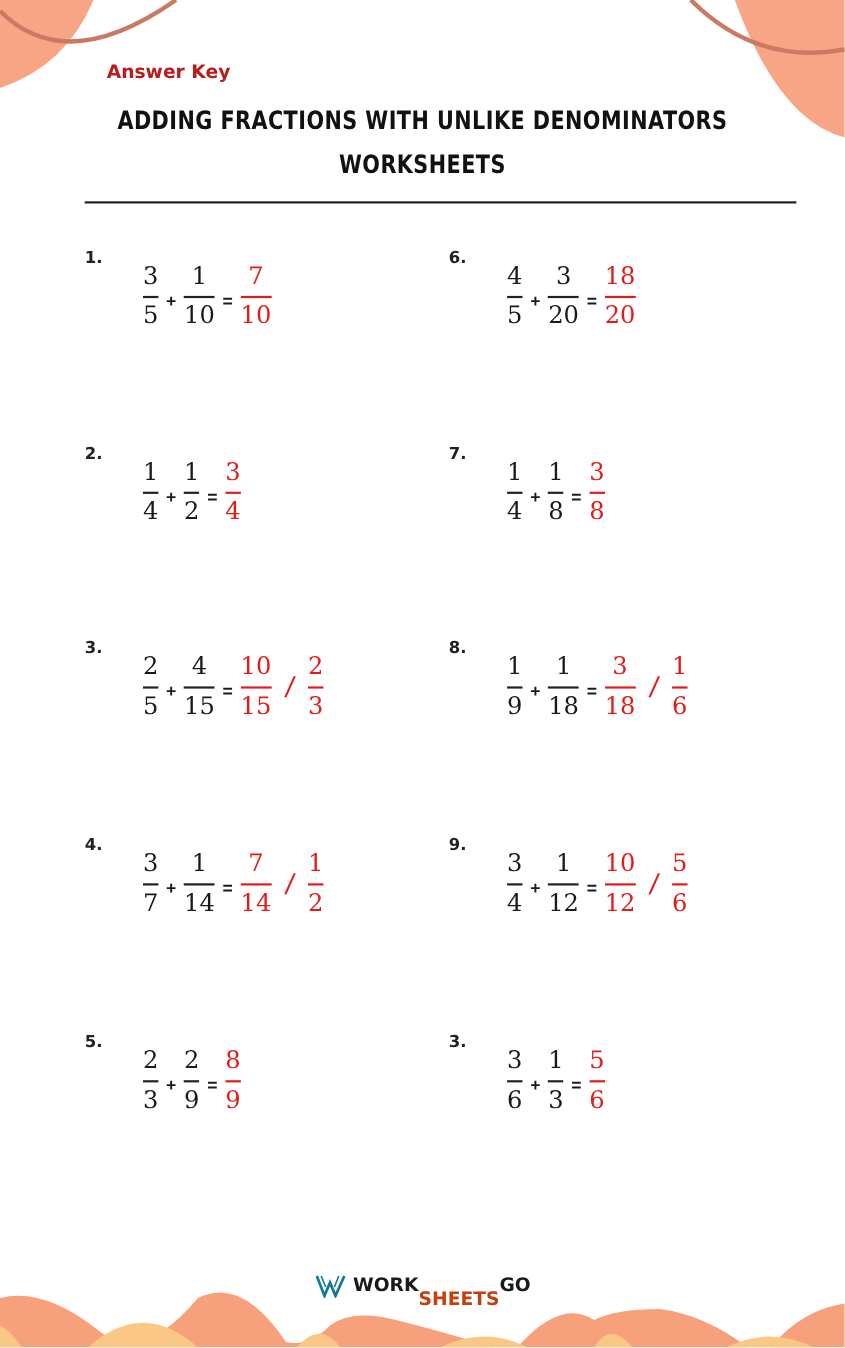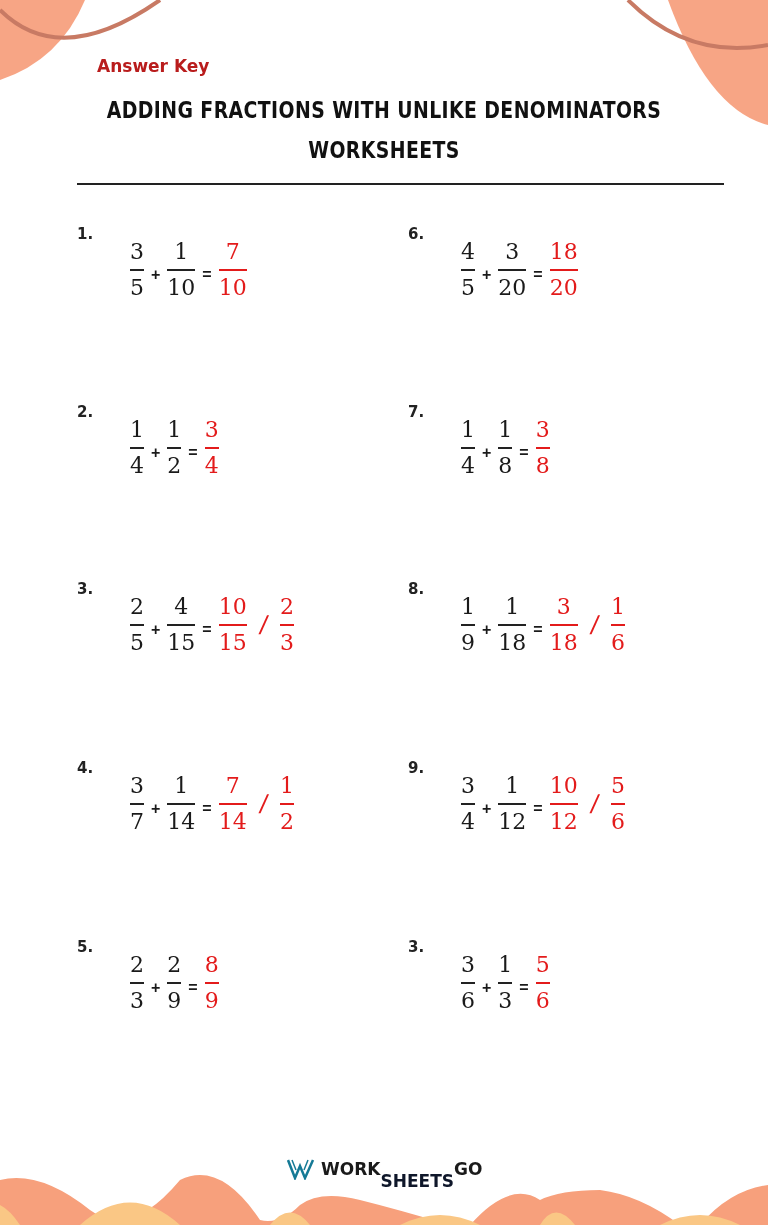--- a/index.html
+++ b/index.html
@@ -11,21 +11,21 @@
   .problem { position:absolute; height:90px; }
   .num { position:absolute; left:0; top:0; font-weight:bold; font-size:15px; font-family:"DejaVu Sans", sans-serif; color:#222; }
   .expr { position:absolute; left:50px; top:0; display:flex; align-items:center; height:90px; }
   .frac { display:inline-flex; flex-direction:column; align-items:center; font-family:"DejaVu Serif", serif; font-size:22px; line-height:26px; margin:0 3px; }
   .frac .bar { height:2px; background:#222; align-self:stretch; margin:4px 0; }
   .frac.red { color:#e31b1b; }
   .frac.red .bar { background:#e31b1b; }
   .op { font-size:16px; font-weight:bold; margin:10px 4px 0 4px; }
   .slash { color:#e31b1b; font-size:26px; margin:0 10px; transform:skewX(-10deg); }
   .logo { position:absolute; left:287px; top:1147px; display:flex; align-items:center; font-family:"DejaVu Sans", sans-serif; font-weight:bold; font-size:17px; }
-  .logo .w { color:#1a1a1a; } .logo .s { color:#0f172a;margin-top:24px; }
+  .logo .w { color:#1a1a1a; } .logo .s { color:#c2410c;margin-top:24px; }
 </style>
 </head>
 <body>
 
 <svg class="deco" style="left:0;top:0" width="170" height="90" viewBox="0 0 170 90">
   <path d="M0,0 L85,0 Q60,60 0,80 Z" fill="#f7a585"></path>
   <path d="M0,10 Q60,70 160,0" stroke="#c87a64" stroke-width="4" fill="none"></path>
 </svg>
 <svg class="deco" style="right:0;top:0" width="170" height="130" viewBox="0 0 170 130">
   <path d="M70,0 L170,0 L170,125 Q110,110 70,0 Z" fill="#f7a585"></path>

